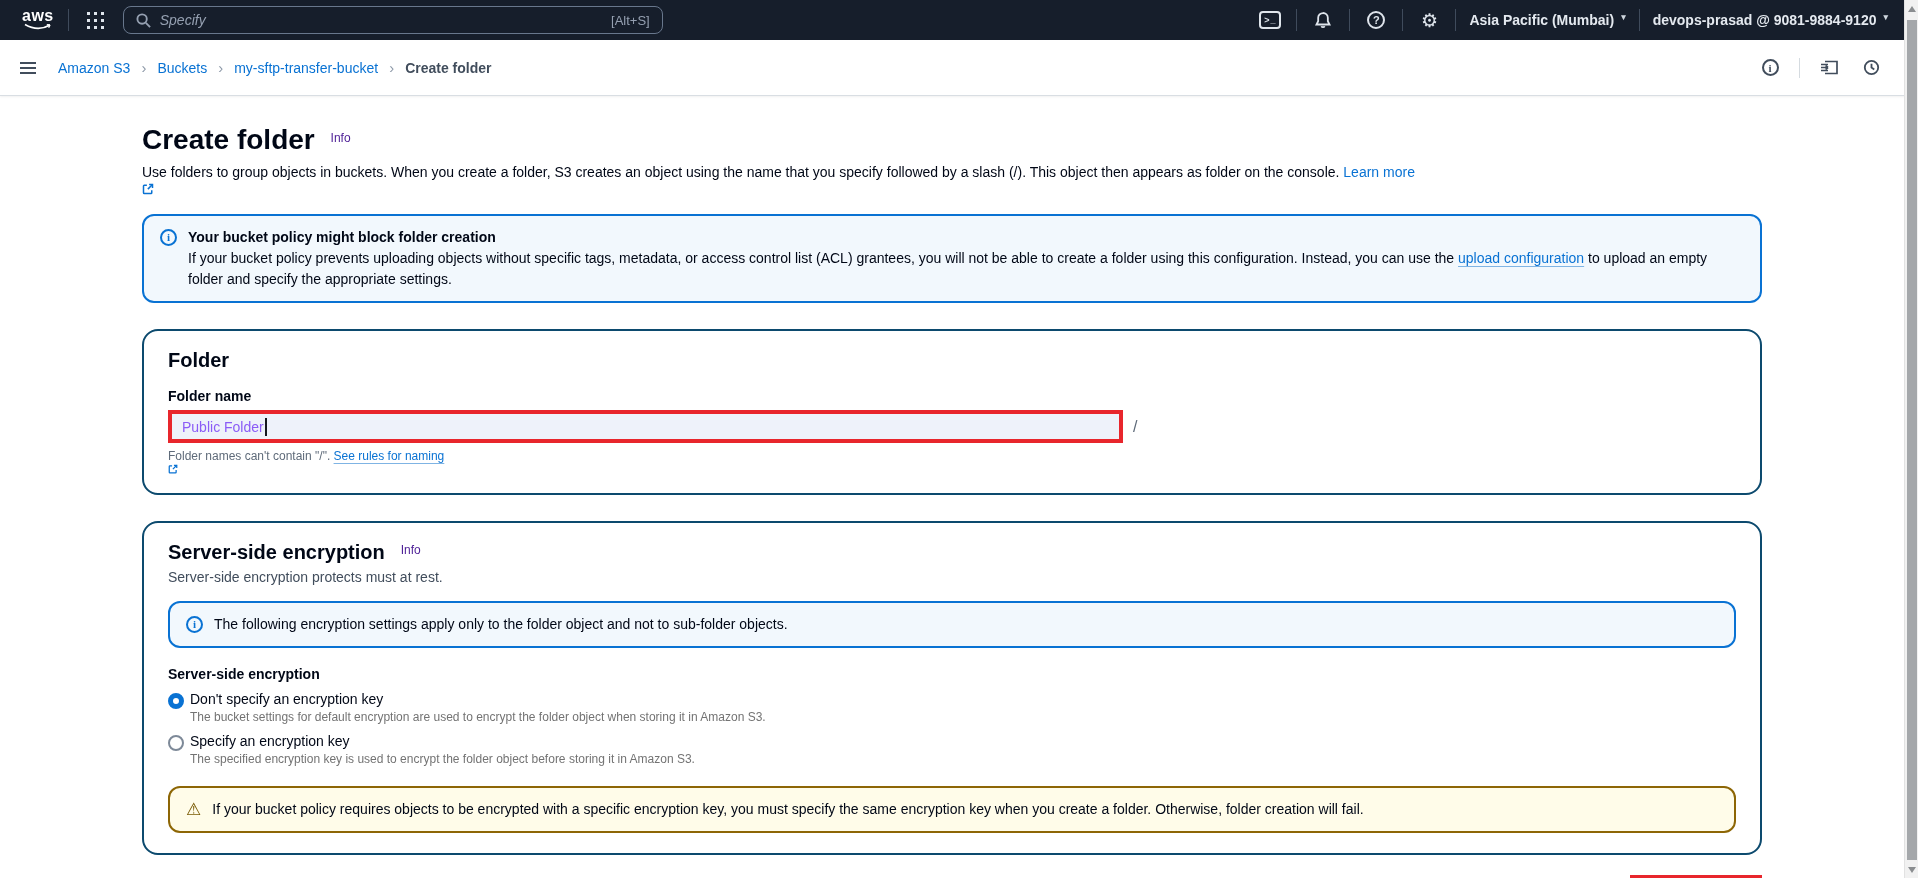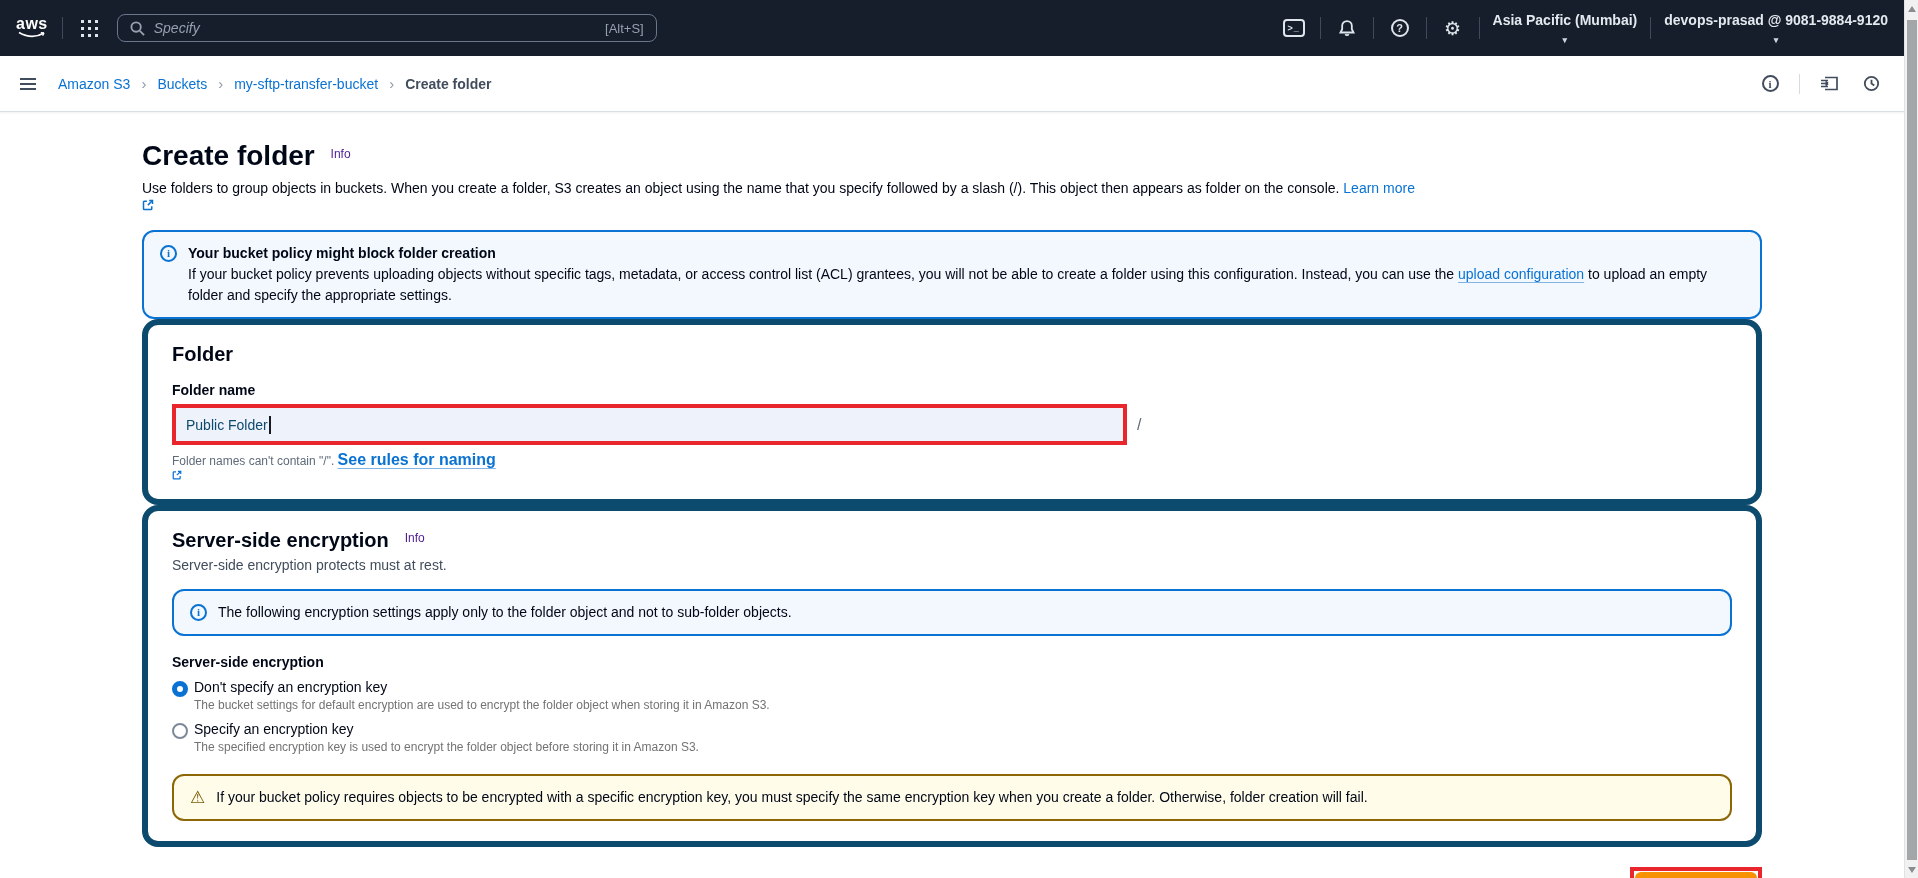--- a/index.html
+++ b/index.html
@@ -1,34 +1,34 @@
 <!DOCTYPE html>
 <html><head>
 <meta charset="utf-8">
 <style>
   * { box-sizing: border-box; margin: 0; padding: 0; }
   html, body { width: 1918px; height: 878px; overflow: hidden; background: #fff;
     font-family: "Liberation Sans", sans-serif; color: #000716; }
 
   
-  .topbar { height: 56px; background: #161e2b; display: flex; align-items: center;
-    padding: 0 30px 0 16px; gap: 14px; position: relative; z-index: 5; }
+  .topbar { height: 40px; background: #161e2b; display: flex; align-items: center;
+    padding: 0 30px 0 22px; gap: 14px; position: relative; z-index: 5; }
   .aws-logo { display: flex; flex-direction: column; align-items: center; color: #fff; }
   .aws-logo .aws-word { font-weight: 700; font-size: 16px; letter-spacing: .5px; line-height: 14px; }
   .tb-divider { width: 1px; height: 22px; background: #3f4b5c; }
   .tb-iconbtn { background: none; border: none; color: #dfe5ec; display: flex;
     align-items: center; justify-content: center; width: 26px; height: 26px; cursor: pointer; }
   .searchbox { display: flex; align-items: center; gap: 9px; width: 540px; height: 28px;
     border: 1px solid #68778c; border-radius: 8px; padding: 0 12px; color: #95a0b1; }
   .searchbox .ph { flex: 1; font-style: italic; font-size: 14px; }
   .searchbox .shortcut { font-size: 13px; }
   .tb-right { margin-left: auto; display: flex; align-items: center; gap: 13px; }
   .tb-textbtn { background: none; border: none; color: #e4e9ef; font-size: 14px; font-weight: 700;
     display: flex; gap: 7px; cursor: pointer; white-space: nowrap;
-    font-family: "Liberation Sans", sans-serif; flex-direction: column; }
+    font-family: "Liberation Sans", sans-serif; }
   .caret { font-size: 9px; color: #cfd6de; }
   .term-icon { width: 22px; height: 18px; border: 2px solid #dfe5ec; border-radius: 4px;
     font-size: 9px; font-weight: 700; display: flex; align-items: center; justify-content: center;
     letter-spacing: 1px; }
   .help-icon { width: 18px; height: 18px; border: 2px solid #dfe5ec; border-radius: 50%;
     font-size: 11px; font-weight: 700; display: flex; align-items: center; justify-content: center; }
   .gear-glyph { font-size: 19px; line-height: 19px; }
 
   
   .breadcrumbbar { height: 56px; background: #fff; border-bottom: 1px solid #d9dee3;
@@ -57,34 +57,34 @@
   .u { text-decoration: underline; text-decoration-color: #7fb4e4; text-underline-offset: 3px; }
   .extlink-icon { margin-left: 4px; position: relative; top: 1px; color: #0972d3; }
 
   .alert { border: 2px solid #0972d3; background: #f2f8fd; border-radius: 12px;
     padding: 11px 16px; display: flex; gap: 11px; margin-top: 20px; line-height: 21px; }
   .alert .a-icon { color: #0972d3; margin-top: 2px; }
   .alert-title { font-weight: 700; }
   .alert.warning { border-color: #8d6605; background: #fffce9; align-items: center; }
   .warn-glyph { color: #7a5b05; font-size: 17px; line-height: 17px; }
 
-  .card { background: #fff; border: 6px solid #0c4a6e; border-radius: 16px;
-    padding: 18px 24px 20px; }
+  .card { background: #fff; border: 2px solid #0c4a6e; border-radius: 16px;
+    padding: 18px 24px 20px; margin-top: 26px; }
   .card h2 { font-size: 20px; font-weight: 700; display: inline-block; }
   .card-desc { color: #414d5c; margin-top: 5px; }
 
   .field-label { font-weight: 700; margin: 16px 0 6px; }
   .field-row { display: flex; align-items: center; }
   .red-box { border: 4px solid #e8262c; display: inline-flex; }
-  .fake-input { width: 947px; height: 33px; background: #eef2fa; display: flex;
-    align-items: center; padding: 0 10px; font-size: 14px; color: #0c4a6e; cursor: text; }
+  .fake-input { width: 947px; height: 25px; background: #eef2fa; display: flex;
+    align-items: center; padding: 0 10px; font-size: 14px; color: #8b5cf6; cursor: text; }
   .caret-bar { width: 2px; height: 18px; background: #16191f; margin-left: 1px; }
   .suffix-slash { color: #5f6b7a; font-size: 16px; margin-left: 10px; }
   .constraint { font-size: 12px; color: #5f6b7a; margin-top: 6px; }
-  .constraint a { font-size: 16px; font-weight: bold; }
+  .constraint a { font-size: 12px; }
   .constraint .extlink-icon svg { width: 10px; height: 10px; }
 
   .inner-alert { margin-top: 16px; align-items: center; }
   .inner-alert .a-icon { margin-top: 0; }
   .group-label { font-weight: 700; margin: 18px 0 8px; }
   .radio-row { display: flex; align-items: flex-start; gap: 6px; margin-top: 9px; cursor: pointer; }
   .radio { width: 16px; height: 16px; border-radius: 50%; flex: none; margin-top: 2px; background: #fff; }
   .radio.checked { border: 5px solid #0972d3; }
   .radio.unchecked { border: 2px solid #7d8998; }
   .radio-label { font-size: 14px; }

